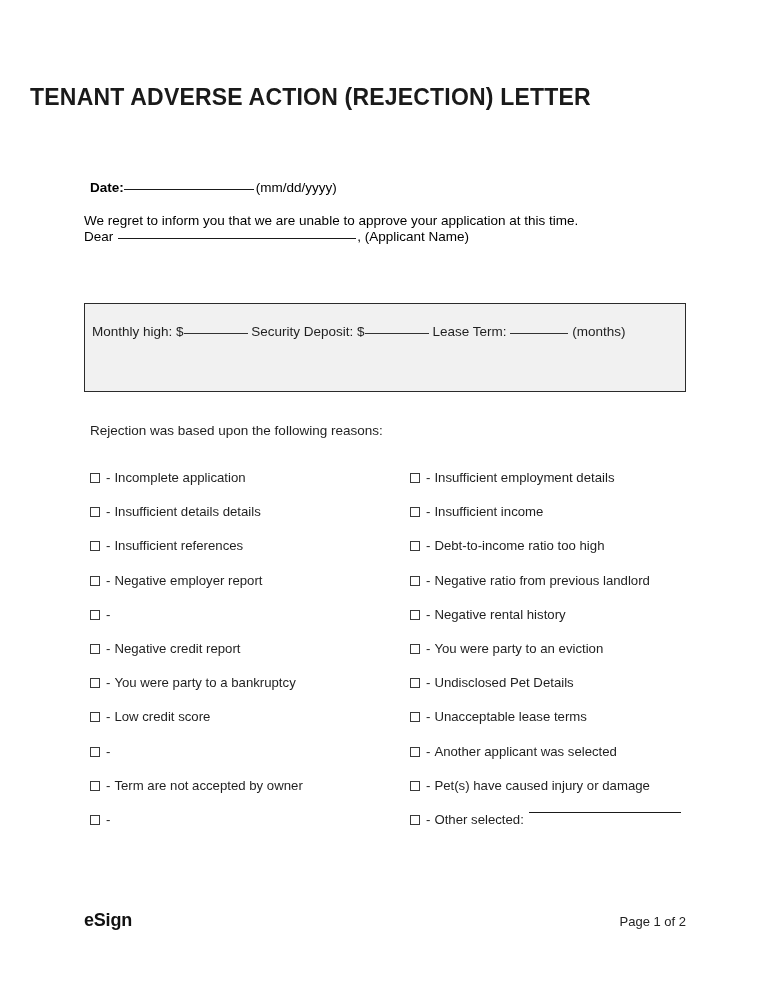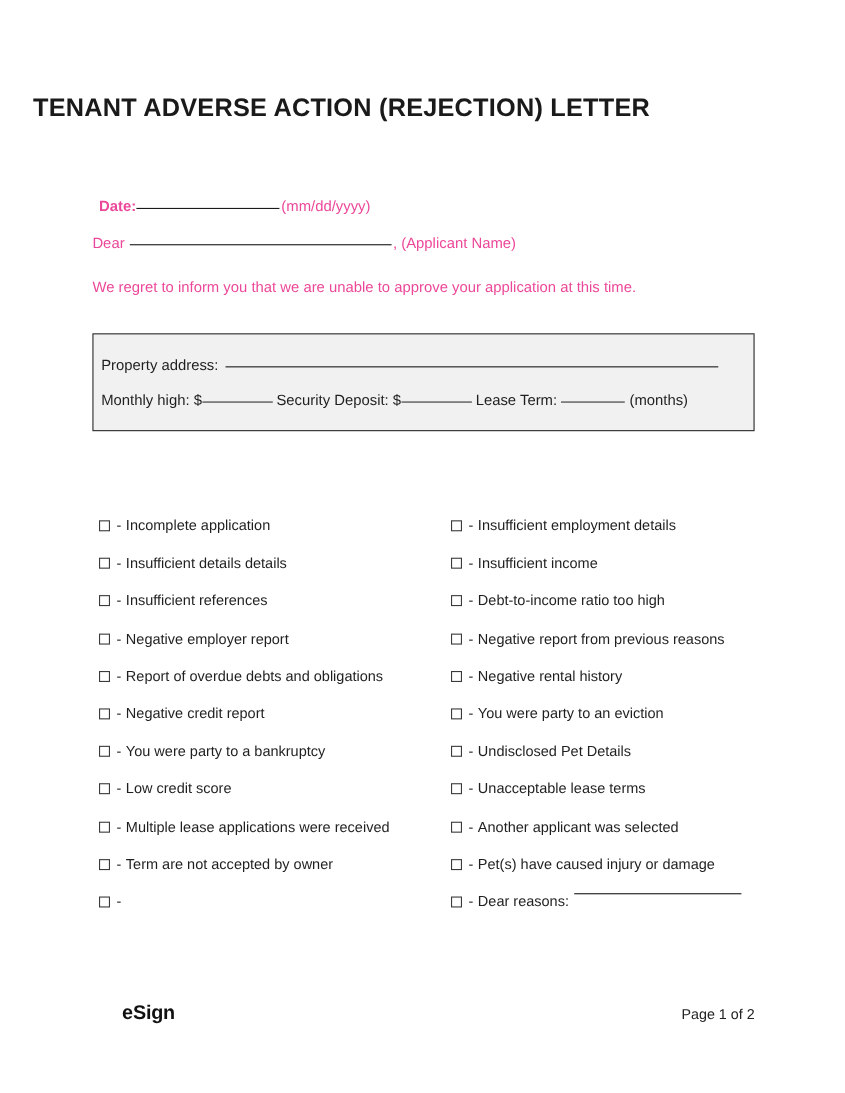--- a/index.html
+++ b/index.html
@@ -39,21 +39,21 @@
   
   .body-area {
     position: absolute;
     left: 84px;
     top: 180px;
     width: 602px;
   }
 
   .line-row {
     font-size: 13.5px;
-    color: #ec4899;
+    color: #000000;
     white-space: nowrap;
     line-height: 1.2;
   }
 
   .date-row { margin-left: 6px; margin-bottom: 17px; }
   .date-label { font-weight: bold; }
 
   .rule {
     display: inline-block;
     border-bottom: 1.6px solid #1a1a1a;
@@ -162,66 +162,63 @@
     width: 602px;
     display: flex;
     justify-content: space-between;
     align-items: baseline;
   }
   .brand {
     font-size: 18px;
     font-weight: bold;
     color: #111;
     letter-spacing: -0.2px;
-    margin-left: 27px;
   }
   .page-num {
     font-size: 13px;
     color: #222;
     text-align: right;
   }
 </style>
 </head>
 <body>
 
 <div class="page">
 
   <div class="doc-title">TENANT ADVERSE ACTION (REJECTION) LETTER</div>
 
   <div class="body-area">
 
     <div class="line-row date-row">
       <span class="date-label">Date:</span><span class="rule rule-date"></span><span>(mm/dd/yyyy)</span>
     </div>
 
+    <div class="line-row regret-row">We regret to inform you that we are unable to approve your application at this time.</div>
+
     <div class="line-row dear-row">
       <span>Dear</span><span class="rule rule-dear"></span><span>, (Applicant Name)</span>
     </div>
 
-    <div class="line-row regret-row">We regret to inform you that we are unable to approve your application at this time.</div>
-
   </div>
 
   <div class="property-box">
     <div class="property-inner">
 
-      <div class="prop-row addr">
-        <span>Property address:</span><span class="rule rule-addr"></span>
-      </div>
 
       <div class="prop-row">
         <span>Monthly high: $</span><span class="dash-fill fill-rent"></span>
         <span>Security Deposit: $</span><span class="dash-fill fill-deposit"></span>
         <span>Lease Term:</span><span class="dash-fill fill-term"></span>
         <span>(months)</span>
       </div>
 
     </div>
   </div>
 
+  <div class="reasons-heading">Rejection was based upon the following reasons:</div>
 
   <div class="reasons-cols">
     <div class="reasons-col left" id="left-col">
         <div class="check-row">
           <span class="checkbox-glyph"></span>
           <span class="check-dash">-</span>
           <span>Incomplete application</span>
         </div>
         <div class="check-row">
           <span class="checkbox-glyph"></span>
@@ -234,41 +231,39 @@
           <span>Insufficient references</span>
         </div>
         <div class="check-row">
           <span class="checkbox-glyph"></span>
           <span class="check-dash">-</span>
           <span>Negative employer report</span>
         </div>
         <div class="check-row">
           <span class="checkbox-glyph"></span>
           <span class="check-dash">-</span>
-          <span>Report of overdue debts and obligations</span>
         </div>
         <div class="check-row">
           <span class="checkbox-glyph"></span>
           <span class="check-dash">-</span>
           <span>Negative credit report</span>
         </div>
         <div class="check-row">
           <span class="checkbox-glyph"></span>
           <span class="check-dash">-</span>
           <span>You were party to a bankruptcy</span>
         </div>
         <div class="check-row">
           <span class="checkbox-glyph"></span>
           <span class="check-dash">-</span>
           <span>Low credit score</span>
         </div>
         <div class="check-row">
           <span class="checkbox-glyph"></span>
           <span class="check-dash">-</span>
-          <span>Multiple lease applications were received</span>
         </div>
         <div class="check-row">
           <span class="checkbox-glyph"></span>
           <span class="check-dash">-</span>
           <span>Term are not accepted by owner</span>
         </div>
         <div class="check-row">
           <span class="checkbox-glyph"></span>
           <span class="check-dash">-</span>
         </div>
@@ -285,21 +280,21 @@
           <span>Insufficient income</span>
         </div>
         <div class="check-row">
           <span class="checkbox-glyph"></span>
           <span class="check-dash">-</span>
           <span>Debt-to-income ratio too high</span>
         </div>
         <div class="check-row">
           <span class="checkbox-glyph"></span>
           <span class="check-dash">-</span>
-          <span>Negative report from previous reasons</span>
+          <span>Negative ratio from previous landlord</span>
         </div>
         <div class="check-row">
           <span class="checkbox-glyph"></span>
           <span class="check-dash">-</span>
           <span>Negative rental history</span>
         </div>
         <div class="check-row">
           <span class="checkbox-glyph"></span>
           <span class="check-dash">-</span>
           <span>You were party to an eviction</span>
@@ -320,21 +315,21 @@
           <span>Another applicant was selected</span>
         </div>
         <div class="check-row">
           <span class="checkbox-glyph"></span>
           <span class="check-dash">-</span>
           <span>Pet(s) have caused injury or damage</span>
         </div>
         <div class="check-row">
           <span class="checkbox-glyph"></span>
           <span class="check-dash">-</span>
-          <span>Dear reasons:</span>
+          <span>Other selected:</span>
           <span class="rule-other"></span>
         </div>
       </div>
   </div>
 
   <div class="footer">
     <span class="brand">eSign</span>
     <span class="page-num">Page 1 of 2</span>
   </div>
 

